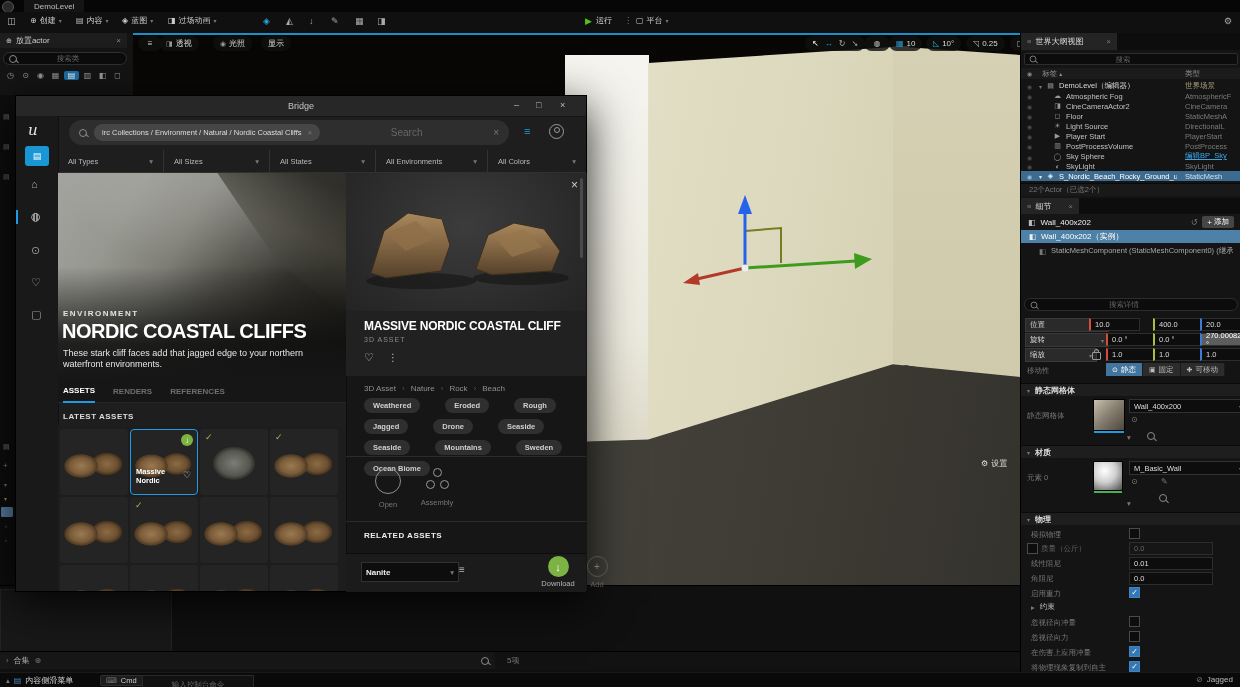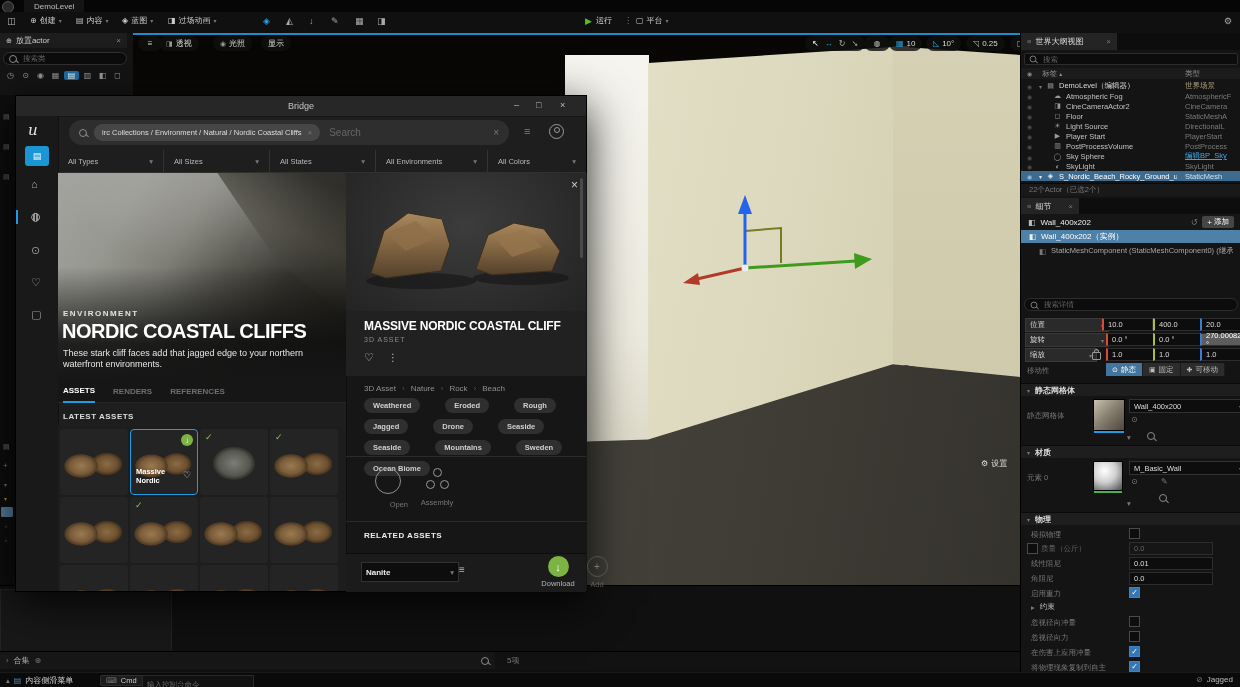--- a/index.html
+++ b/index.html
@@ -3,21 +3,21 @@
 <meta charset="utf-8">
 <style>
   html,body{margin:0;padding:0;background:#000;}
   #root{position:relative;width:1240px;height:687px;background:#0a0a0a;overflow:hidden;
         font-family:"Liberation Sans","DejaVu Sans",sans-serif;color:#ccc;
         -webkit-font-smoothing:antialiased;}
   .abs{position:absolute;}
   .row{display:flex;align-items:center;}
   .f7{font-size:7.5px;} .f8{font-size:8px;} .f9{font-size:9px;} .f10{font-size:10px;}
   .dim{color:#777;} .dimmer{color:#555;}
-  input{outline:none;}
+  input{outline:none;text-align:center;}
   input::placeholder{color:#666;}
 
   
   .pill{background:rgba(16,16,16,.82);border-radius:9px;display:flex;align-items:center;gap:3px;
         padding:0 7px;height:15px;font-size:8px;color:#d8d8d8;}
   .dd{background:#0d0d0d;border:1px solid #313131;display:flex;align-items:center;
       justify-content:space-between;padding:0 4px;font-size:7.5px;color:#ddd;}
   .fld{background:#0d0d0d;border:1px solid #2d2d2d;color:#ddd;font-size:7.5px;height:11px;
        display:flex;align-items:center;padding:0 4px;}
   .ax{border-left:2px solid #666;}
@@ -428,21 +428,21 @@
       <span class="tag">Seaside</span>
       <span class="tag">Mountains</span>
       <span class="tag">Sweden</span>
       <span class="tag">Ocean Biome</span>
     </div>
 
     <div class="abs" style="left:330px;top:360px;width:240px;height:1px;background:#2c2c2c;"></div>
 
     <div class="abs" style="left:352px;top:372px;width:40px;text-align:center;">
       <div style="width:24px;height:24px;border:1.5px solid #8f8f8f;border-radius:50%;margin:0 auto;"></div>
-      <span class="f7 dim" style="display:block;margin-top:6px;text-align:right;">Open</span>
+      <span class="f7 dim" style="display:block;margin-top:6px;">Open</span>
     </div>
     <div class="abs" style="left:398px;top:372px;width:46px;text-align:center;">
       <div style="position:relative;width:24px;height:24px;margin:0 auto;">
         <span class="asm-dot" style="left:8px;top:0;"></span>
         <span class="asm-dot" style="left:1px;top:12px;"></span>
         <span class="asm-dot" style="left:15px;top:12px;"></span>
       </div>
       <span class="f7 dim" style="display:block;margin-top:6px;">Assembly</span>
     </div>
 
@@ -587,21 +587,21 @@
     <div class="abs row" style="left:3px;top:265px;width:214px;height:13px;background:#0c0c0c;border:1px solid #2d2d2d;border-radius:7px;padding:0 5px;gap:4px;box-sizing:border-box;">
       <span class="mag" style="transform:scale(.85);"></span>
       <input style="background: none; border: none; color: rgb(204, 204, 204); font-size: 7.5px; width: 160px;" placeholder="搜索详情">
     </div>
 
     
     <div class="abs dd" style="left:4px;top:285px;width:74px;height:12px;background:#2a2a2a;border-color:#3a3a3a;">
       <span>位置</span>
       <span class="dim" style="font-size:6px;">▾</span>
     </div>
-    <div class="abs fld ax axx" style="left:81px;top:285px;width:40px;">
+    <div class="abs fld ax axx" style="left:68px;top:285px;width:40px;">
         <span>10.0</span>
       </div>
     <div class="abs fld ax axy" style="left:132px;top:285px;width:40px;">
         <span>400.0</span>
       </div>
     <div class="abs fld ax axz" style="left:179px;top:285px;width:38px;">
         <span>20.0</span>
       </div>
 
     <div class="abs dd" style="left:4px;top:300px;width:74px;height:12px;background:#2a2a2a;border-color:#3a3a3a;">

